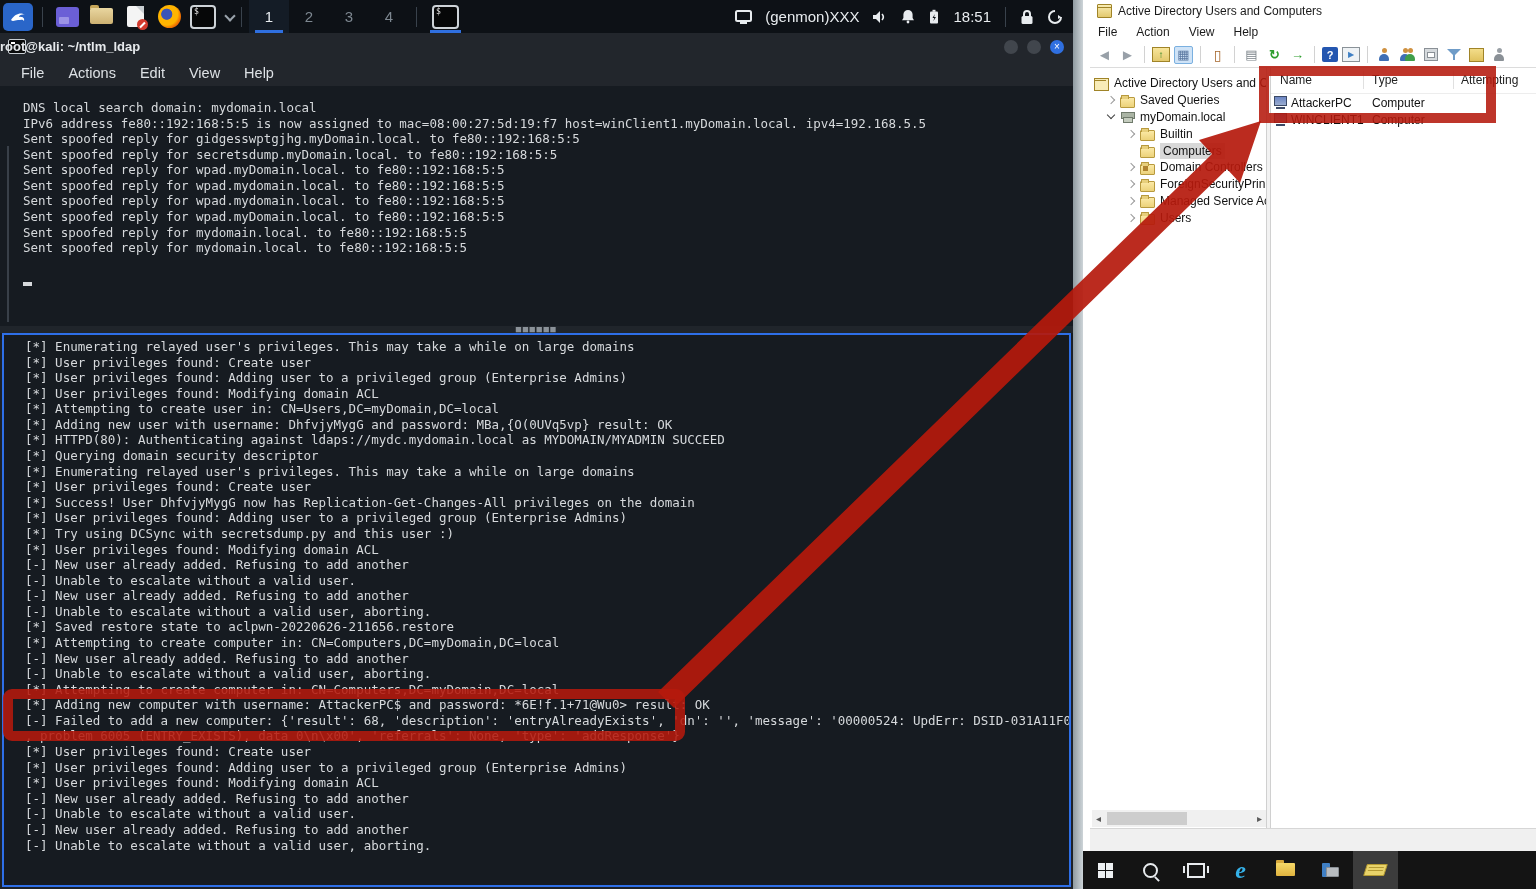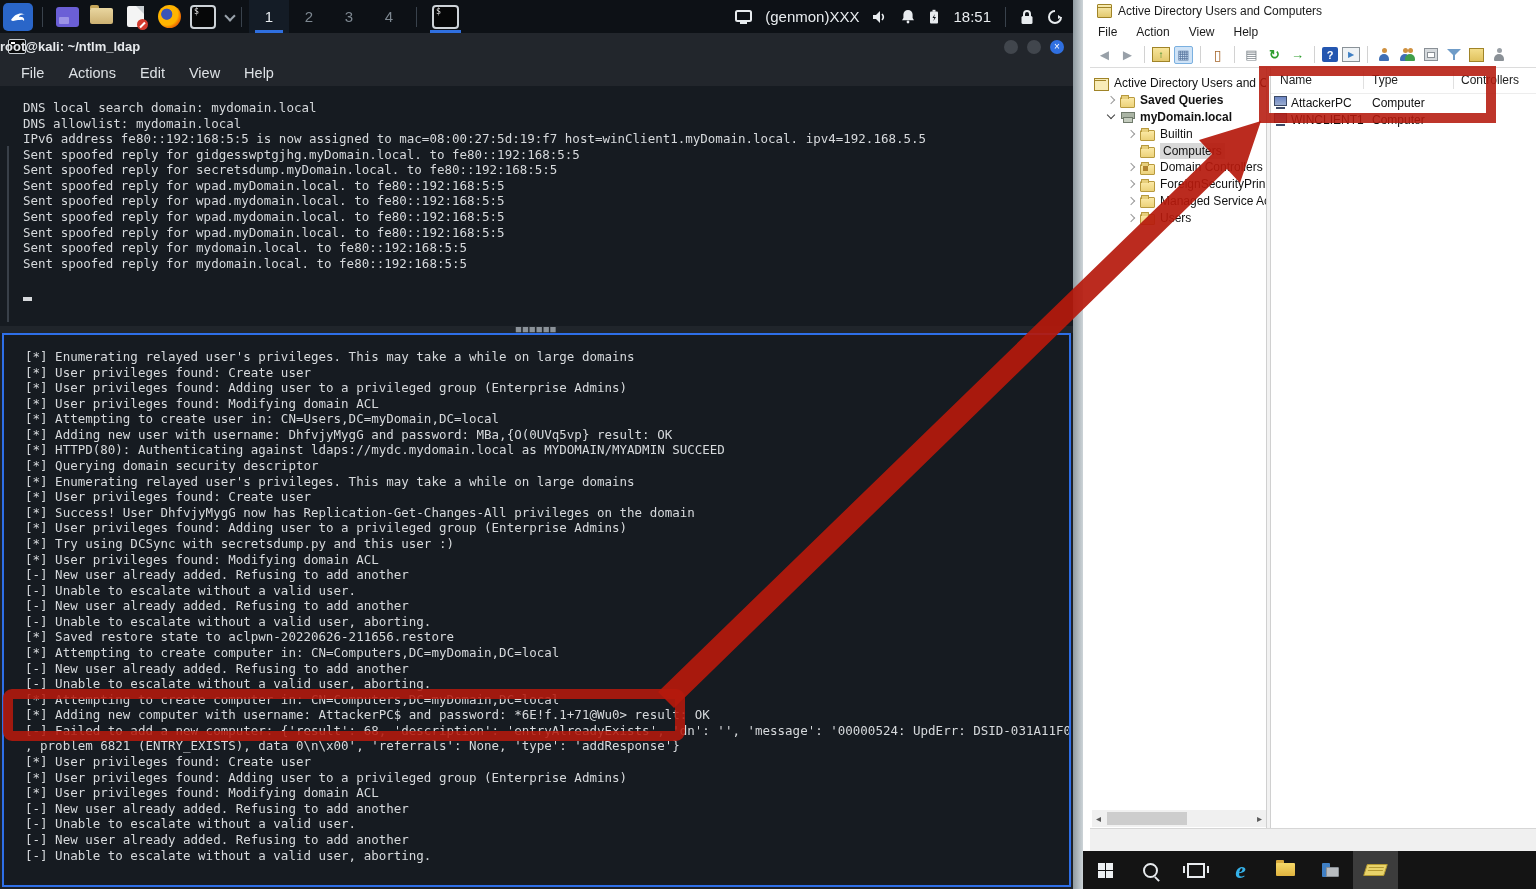--- a/index.html
+++ b/index.html
@@ -40,21 +40,21 @@
   .t-circle{width:14px;height:14px;border-radius:50%;background:#41464d;}
   .t-circle.close{background:#2f6fe0;color:#fff;font-size:10px;display:flex;align-items:center;justify-content:center;line-height:1;}
   .t-menubar{position:absolute;top:27px;left:0;right:0;height:26px;background:#22262c;display:flex;align-items:center;gap:24px;padding-left:21px;color:#dde1e5;font-size:14.5px;}
   .t-menubar span{cursor:pointer;}
   .t-pane-top{position:absolute;top:53px;left:0;right:0;height:240px;background:#161b21;padding:14px 17px 0 23px;overflow:hidden;}
   .t-scrollline{position:absolute;left:7px;top:60px;width:2px;height:176px;background:#394049;}
   .tline,.bline{font-family:"DejaVu Sans Mono",monospace;font-size:12.5px;line-height:15.58px;color:#d6d9dc;white-space:pre;}
   .t-cursor{width:9px;height:4px;background:#d6d9dc;margin-top:26px;}
   .t-divider{position:absolute;top:293px;left:0;right:0;height:7px;background:#20252b;display:flex;align-items:center;justify-content:center;}
   .t-divider .dots{color:#8b9299;font-size:9px;letter-spacing:1.5px;line-height:5px;font-family:"DejaVu Sans Mono",monospace;}
-  .t-pane-bottom{position:absolute;top:300px;left:2px;width:1069px;height:554px;background:#161b21;border:2px solid #2e6fe8;box-sizing:border-box;padding:14px 0 0 21px;overflow:hidden;}
+  .t-pane-bottom{position:absolute;top:300px;left:2px;width:1069px;height:554px;background:#161b21;border:2px solid #2e6fe8;box-sizing:border-box;padding:4px 0 0 21px;overflow:hidden;}
   
   #gap-strip{position:absolute;left:1073px;top:0;width:10px;height:889px;background:linear-gradient(90deg,#8f9aa0,#cdd4d8);}
   
   #ad-window{position:absolute;left:1083px;top:0;width:453px;height:851px;background:#fff;font-size:12px;color:#1a1a1a;margin-left:7px;}
   .ad-titlebar{height:22px;display:flex;align-items:center;gap:6px;padding-left:7px;}
   .mmc-ico{width:13px;height:12px;background:linear-gradient(#f9edb4,#e3c96e);border:1px solid #a08428;border-radius:1px;position:relative;}
   .mmc-ico::after{content:"";position:absolute;top:2px;left:0;right:0;height:1px;background:#a08428;}
   .ad-menubar{height:20px;display:flex;align-items:center;gap:19px;padding-left:8px;}
   .ad-menubar span{cursor:pointer;}
   .ad-toolbar{height:25px;border-bottom:1px solid #dcdcdc;display:flex;align-items:center;padding-left:5px;gap:4px;}
@@ -75,21 +75,21 @@
   .person.gray::before{background:#9aa0a6;} .person.gray::after{background:#8a9096;}
   .oubox{width:12px;height:11px;background:#d6dadd;border:1px solid #8a9096;position:relative;}
   .oubox::after{content:"";position:absolute;left:2px;top:3px;right:2px;height:4px;background:#fff;border:1px solid #8a9096;}
   .funnel{position:relative;width:14px;height:13px;}
   .funnel::before{content:"";position:absolute;left:0;top:1px;border-left:7px solid transparent;border-right:7px solid transparent;border-top:7px solid #6f9cc8;}
   .funnel::after{content:"";position:absolute;left:6px;top:6px;width:2px;height:6px;background:#6f9cc8;}
   .docy{width:13px;height:12px;background:linear-gradient(#f3dd8a,#e0c25e);border:1px solid #a08428;}
   .ad-body-bg{position:absolute;left:0;top:68px;right:0;height:742px;background:#fff;}
   .ad-tree{position:absolute;left:0;top:68px;width:176px;height:742px;overflow:hidden;padding-top:7px;box-sizing:border-box;}
   .trow{height:16.8px;display:flex;align-items:center;white-space:nowrap;cursor:pointer;}
-  .trow.l0{padding-left:4px;} .trow.l1{padding-left:16px;font-weight:bold;} .trow.l2{padding-left:36px;}
+  .trow.l0{padding-left:4px;} .trow.l1{padding-left:16px;} .trow.l2{padding-left:36px;}
   .chev{width:11px;height:11px;position:relative;flex:0 0 11px;margin-right:3px;}
   .chev.c::before{content:"";position:absolute;left:2px;top:2.5px;width:5px;height:5px;border-top:1.5px solid #9a9a9a;border-right:1.5px solid #9a9a9a;transform:rotate(45deg);}
   .chev.e::before{content:"";position:absolute;left:2px;top:1px;width:5px;height:5px;border-top:1.5px solid #404040;border-right:1.5px solid #404040;transform:rotate(135deg);}
   .ico{width:16px;height:13px;position:relative;flex:0 0 16px;margin-right:4px;}
   .ico.folder::before{content:"";position:absolute;top:3px;left:0;width:13px;height:9px;background:linear-gradient(#fbe9a6,#ecd27a);border:1px solid #b89a3e;border-radius:1px;}
   .ico.folder::after{content:"";position:absolute;top:1px;left:1px;width:6px;height:3px;background:#e7cf7c;border:1px solid #b89a3e;border-bottom:none;border-radius:1px 1px 0 0;}
   .ico.rooti::before{content:"";position:absolute;top:1px;left:0;width:13px;height:11px;background:#f8ecb8;border:1px solid #a08428;}
   .ico.rooti::after{content:"";position:absolute;top:3px;left:1px;width:11px;height:1px;background:#a08428;}
   .ico.domain::before{content:"";position:absolute;top:2px;left:1px;width:12px;height:5px;background:#aab4a4;border:1px solid #6f7a6b;}
   .ico.domain::after{content:"";position:absolute;top:7px;left:3px;width:8px;height:4px;background:#c4ccbe;border:1px solid #6f7a6b;}
@@ -230,21 +230,20 @@
     <div class="t-menubar">
       <span>File</span>
       <span>Actions</span>
       <span>Edit</span>
       <span>View</span>
       <span>Help</span>
     </div>
     <div class="t-pane-top">
       <div class="t-scrollline"></div>
       <div class="tline">DNS local search domain: mydomain.local</div>
-      <div class="tline">DNS allowlist: mydomain.local</div>
       <div class="tline">IPv6 address fe80::192:168:5:5 is now assigned to mac=08:00:27:5d:19:f7 host=winClient1.myDomain.local. ipv4=192.168.5.5</div>
       <div class="tline">Sent spoofed reply for gidgesswptgjhg.myDomain.local. to fe80::192:168:5:5</div>
       <div class="tline">Sent spoofed reply for secretsdump.myDomain.local. to fe80::192:168:5:5</div>
       <div class="tline">Sent spoofed reply for wpad.myDomain.local. to fe80::192:168:5:5</div>
       <div class="tline">Sent spoofed reply for wpad.mydomain.local. to fe80::192:168:5:5</div>
       <div class="tline">Sent spoofed reply for wpad.mydomain.local. to fe80::192:168:5:5</div>
       <div class="tline">Sent spoofed reply for wpad.myDomain.local. to fe80::192:168:5:5</div>
       <div class="tline">Sent spoofed reply for mydomain.local. to fe80::192:168:5:5</div>
       <div class="tline">Sent spoofed reply for mydomain.local. to fe80::192:168:5:5</div>
       <div class="t-cursor"></div>
@@ -271,21 +270,21 @@
       <div class="bline">[-] Unable to escalate without a valid user.</div>
       <div class="bline">[-] New user already added. Refusing to add another</div>
       <div class="bline">[-] Unable to escalate without a valid user, aborting.</div>
       <div class="bline">[*] Saved restore state to aclpwn-20220626-211656.restore</div>
       <div class="bline">[*] Attempting to create computer in: CN=Computers,DC=myDomain,DC=local</div>
       <div class="bline">[-] New user already added. Refusing to add another</div>
       <div class="bline">[-] Unable to escalate without a valid user, aborting.</div>
       <div class="bline">[*] Attempting to create computer in: CN=Computers,DC=myDomain,DC=local</div>
       <div class="bline">[*] Adding new computer with username: AttackerPC$ and password: *6E!f.1+71@Wu0&gt; result: OK</div>
       <div class="bline">[-] Failed to add a new computer: {'result': 68, 'description': 'entryAlreadyExists', 'dn': '', 'message': '00000524: UpdErr: DSID-031A11F0</div>
-      <div class="bline">, problem 6821 (ENTRY_EXISTS), data 0\n\x00', 'referrals': None, 'type': 'addResponse'}</div>
+      <div class="bline">, problem 6005 (ENTRY_EXISTS), data 0\n\x00', 'referrals': None, 'type': 'addResponse'}</div>
       <div class="bline">[*] User privileges found: Create user</div>
       <div class="bline">[*] User privileges found: Adding user to a privileged group (Enterprise Admins)</div>
       <div class="bline">[*] User privileges found: Modifying domain ACL</div>
       <div class="bline">[-] New user already added. Refusing to add another</div>
       <div class="bline">[-] Unable to escalate without a valid user.</div>
       <div class="bline">[-] New user already added. Refusing to add another</div>
       <div class="bline">[-] Unable to escalate without a valid user, aborting.</div>
     </div>
   </div>
 
@@ -385,21 +384,21 @@
         <span class="chev c"></span>
         <span class="ico folder"></span>
         <span class="tlabel">Users</span>
       </div>
     </div>
     <div class="ad-sep"></div>
     <div class="ad-list">
       <div class="lhdr">
         <span class="hcol hname">Name</span>
         <span class="hcol htype">Type</span>
-        <span class="hcol hdesc">Controllers</span>
+        <span class="hcol hdesc">Attempting</span>
         <span class="hline hl1"></span>
         <span class="hline hl2"></span>
         <span class="hline hl3"></span>
       </div>
       <div class="lrow">
         <span class="pcico"></span>
         <span class="lcell-name">AttackerPC</span>
         <span class="lcell-type">Computer</span>
       </div>
       <div class="lrow">

